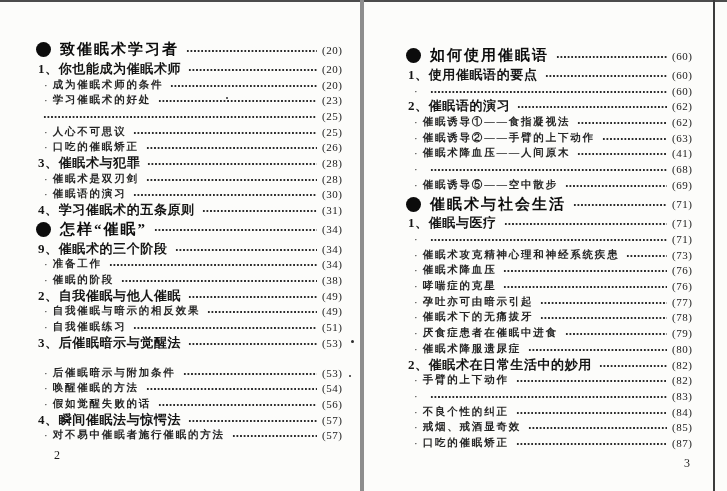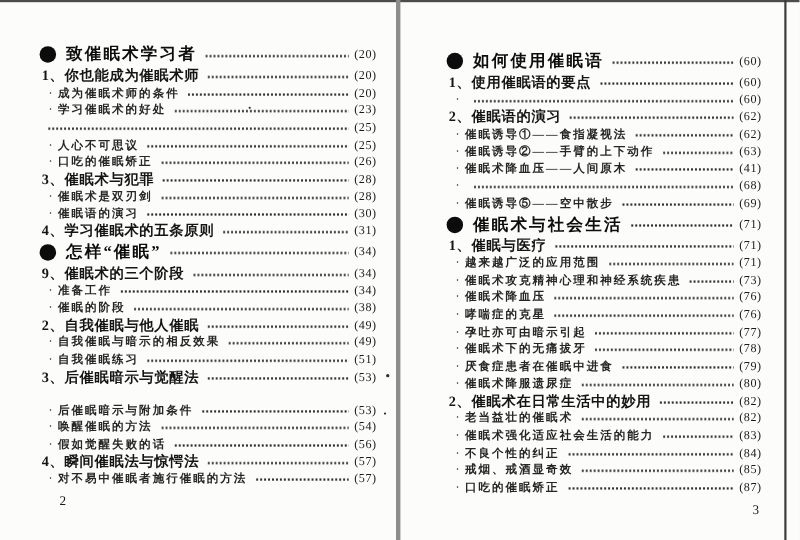--- a/index.html
+++ b/index.html
@@ -276,21 +276,20 @@
         <span class="leader"></span>
         <span class="page-ref">(71)</span>
       </div>
       <div class="row item">
         <span class="item-text">1、催眠与医疗</span>
         <span class="leader"></span>
         <span class="page-ref">(71)</span>
       </div>
       <div class="row sub">
         <span class="sub-bullet">·</span>
-        <span class="sub-text">越来越广泛的应用范围</span>
         <span class="leader"></span>
         <span class="page-ref">(71)</span>
       </div>
       <div class="row sub">
         <span class="sub-bullet">·</span>
         <span class="sub-text">催眠术攻克精神心理和神经系统疾患</span>
         <span class="leader"></span>
         <span class="page-ref">(73)</span>
       </div>
       <div class="row sub">
@@ -329,27 +328,26 @@
         <span class="leader"></span>
         <span class="page-ref">(80)</span>
       </div>
       <div class="row item">
         <span class="item-text">2、催眠术在日常生活中的妙用</span>
         <span class="leader"></span>
         <span class="page-ref">(82)</span>
       </div>
       <div class="row sub">
         <span class="sub-bullet">·</span>
-        <span class="sub-text">老当益壮的催眠术</span>
+        <span class="sub-text">手臂的上下动作</span>
         <span class="leader"></span>
         <span class="page-ref">(82)</span>
       </div>
       <div class="row sub">
         <span class="sub-bullet">·</span>
-        <span class="sub-text">催眠术强化适应社会生活的能力</span>
         <span class="leader"></span>
         <span class="page-ref">(83)</span>
       </div>
       <div class="row sub">
         <span class="sub-bullet">·</span>
         <span class="sub-text">不良个性的纠正</span>
         <span class="leader"></span>
         <span class="page-ref">(84)</span>
       </div>
       <div class="row sub">

